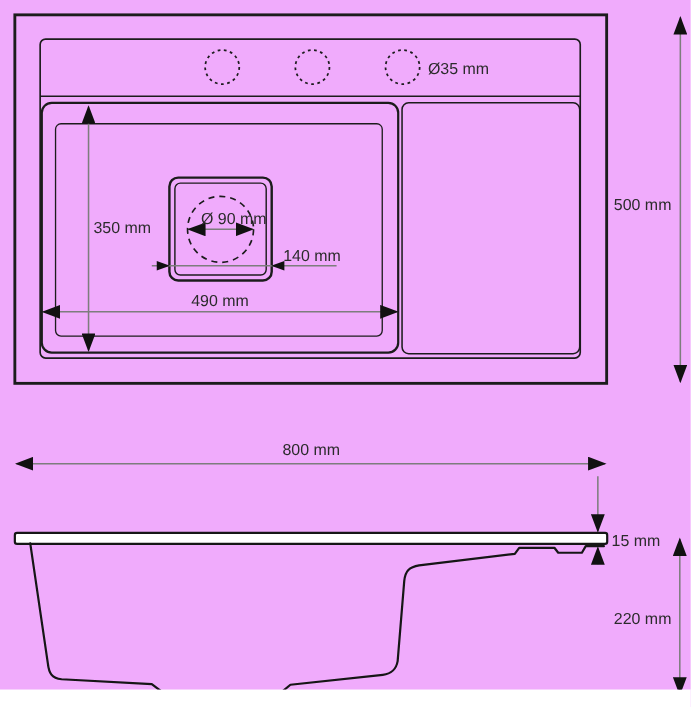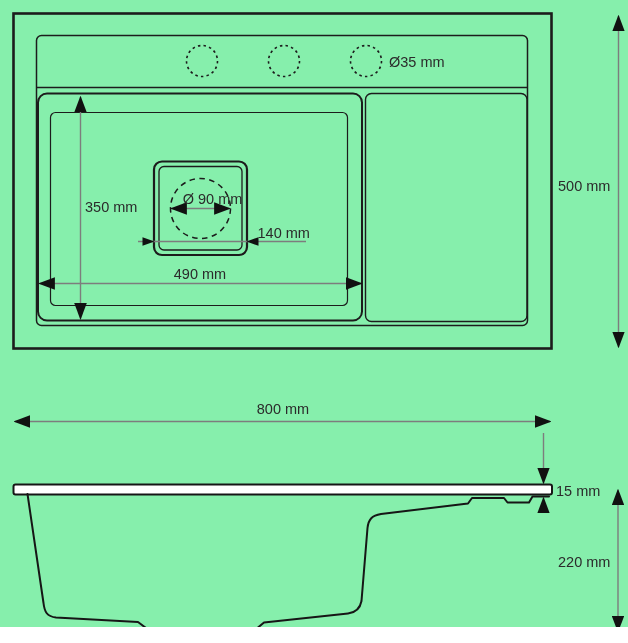--- a/index.html
+++ b/index.html
@@ -1,19 +1,19 @@
 <!DOCTYPE html>
 <html><head>
 <meta charset="utf-8">
 <style>
   html,body{margin:0;padding:0;background:#ffffff;}
   .stage{
     position:relative;
     width:628px;height:627px;
-    background:#86efac;
+    background:#f0abfc;
     font-family:"Liberation Sans", sans-serif;
     overflow:hidden;
   }
   svg{display:block;}
   .obj{fill:none;stroke:#1c1c1c;}
   .dim{stroke:#7d7d7d;stroke-width:1.4;fill:none;}
   .dimtxt{
     font-family:"Liberation Sans", sans-serif;
     font-size:14.5px;
     fill:#2b2b2b;

